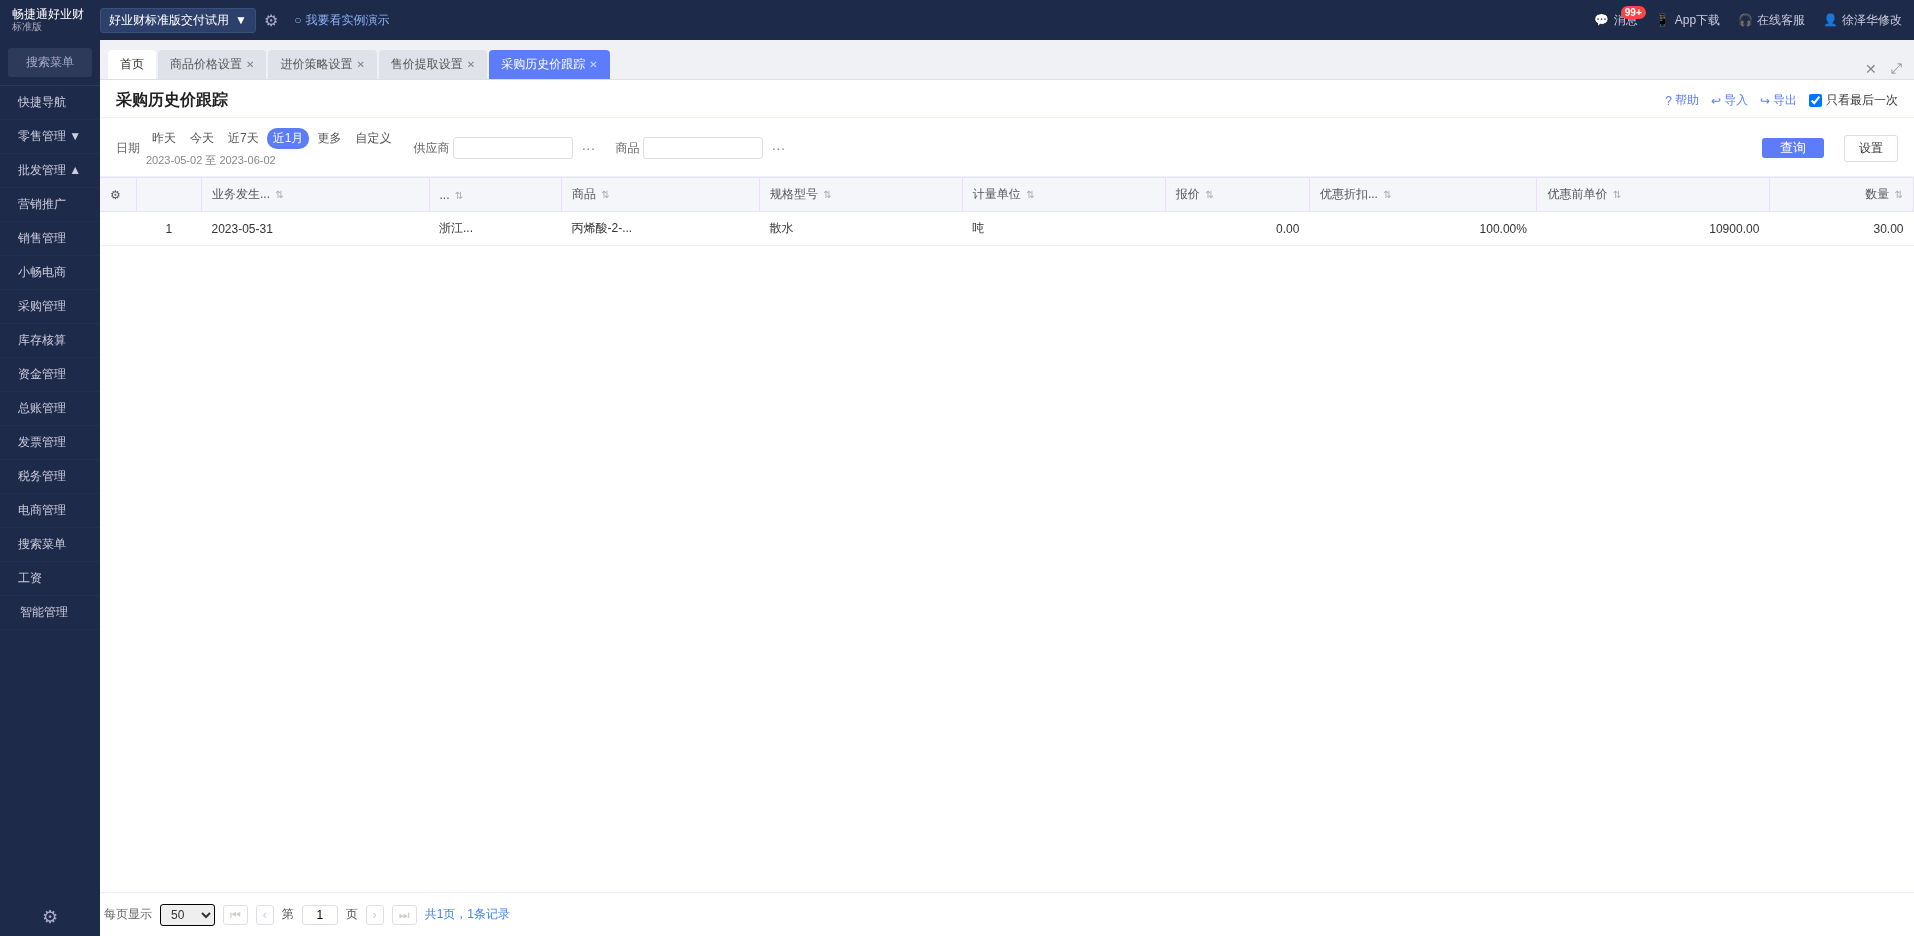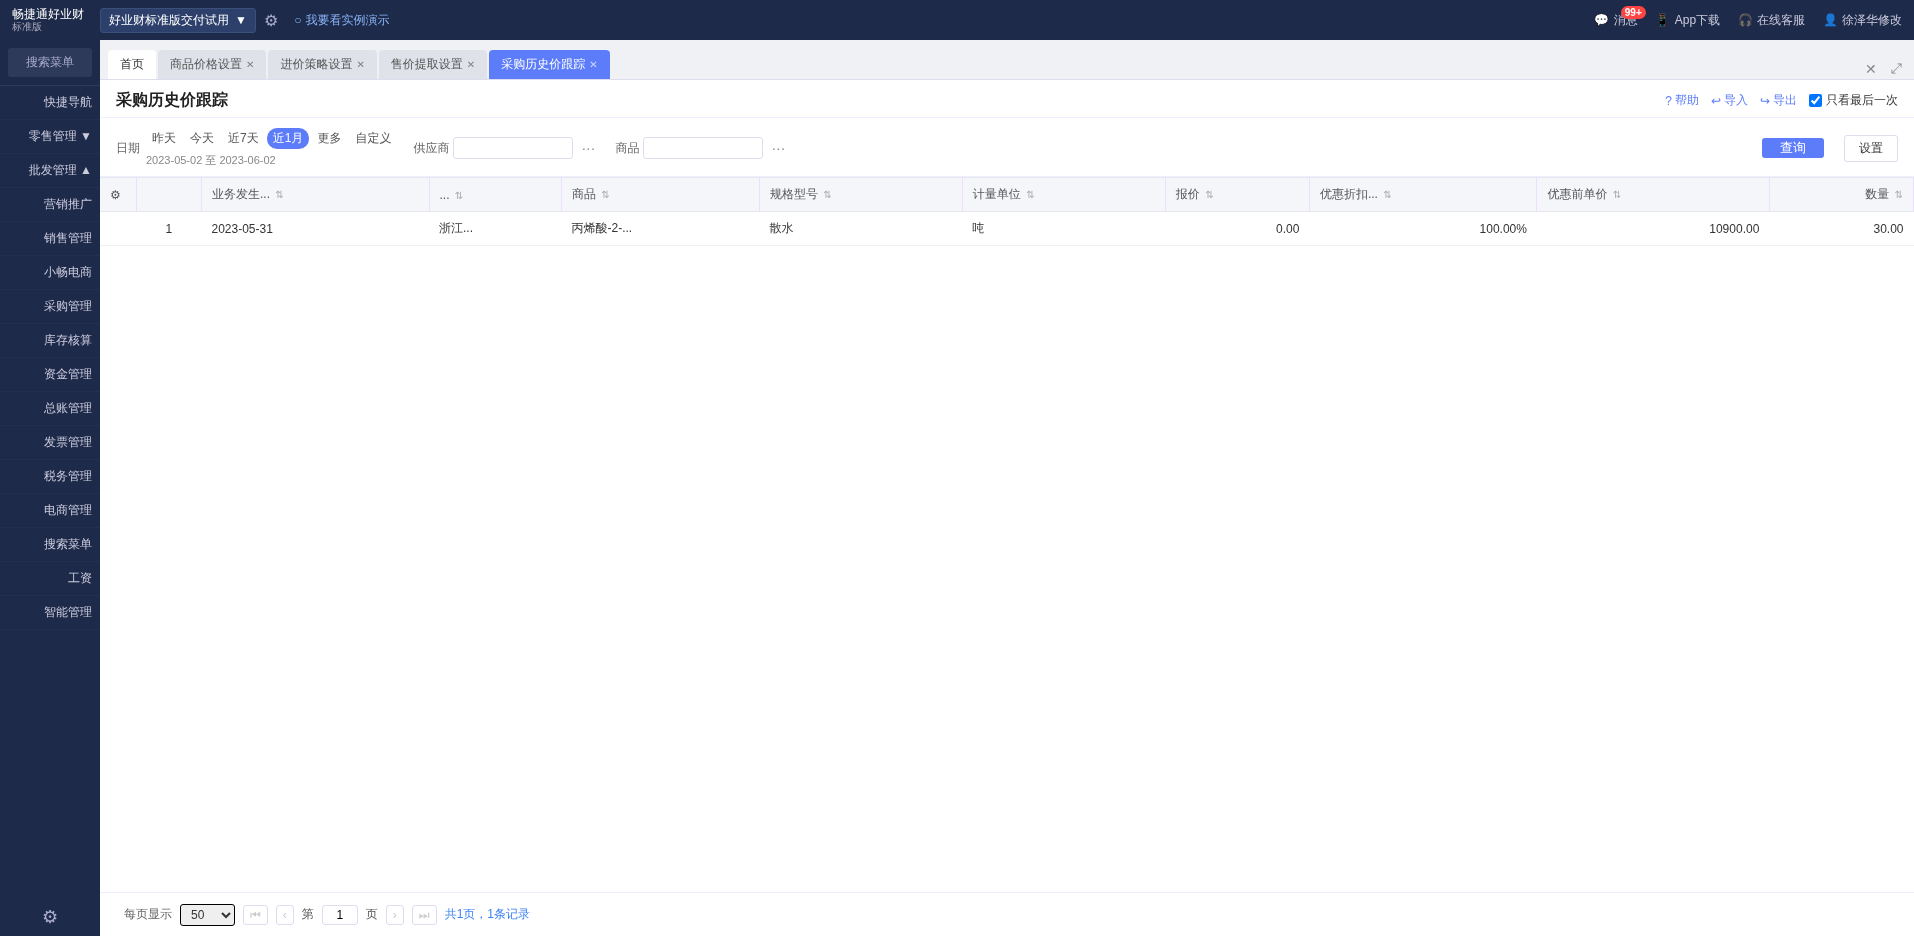--- a/index.html
+++ b/index.html
@@ -106,25 +106,25 @@
       background: #2d3a5a;
       border: none;
       color: #aac;
       padding: 6px;
       border-radius: 3px;
       font-size: 12px;
       cursor: pointer;
       text-align: center;
     }
     .sidebar-nav-item {
-      padding: 8px 8px;
+      padding: 8px 18px;
       color: #ccd;
       font-size: 12px;
       cursor: pointer;
-      text-align: right;
+      text-align: left;
       border-bottom: 1px solid #242f50;
     }
     .sidebar-nav-item .dot {
       width: 6px; height: 6px;
       background: #e74;
       border-radius: 50%;
       margin-right: 2px;
     }
     .sidebar-bottom {
       margin-top: auto;
@@ -356,21 +356,21 @@
     }
     .td-center { text-align: center; }
     .td-right { text-align: right; }
 
     
     .pagination-bar {
       height: 44px;
       border-top: 1px solid #eef;
       display: flex;
       align-items: center;
-      padding: 0 24px;
+      padding: 0 4px;
       gap: 8px;
       font-size: 12px;
       color: #555;
       flex-shrink: 0;
     }
     .per-page-label { color: #666; }
     .per-page-select {
       border: 1px solid #000000;
       border-radius: 3px;
       padding: 2px 6px;

